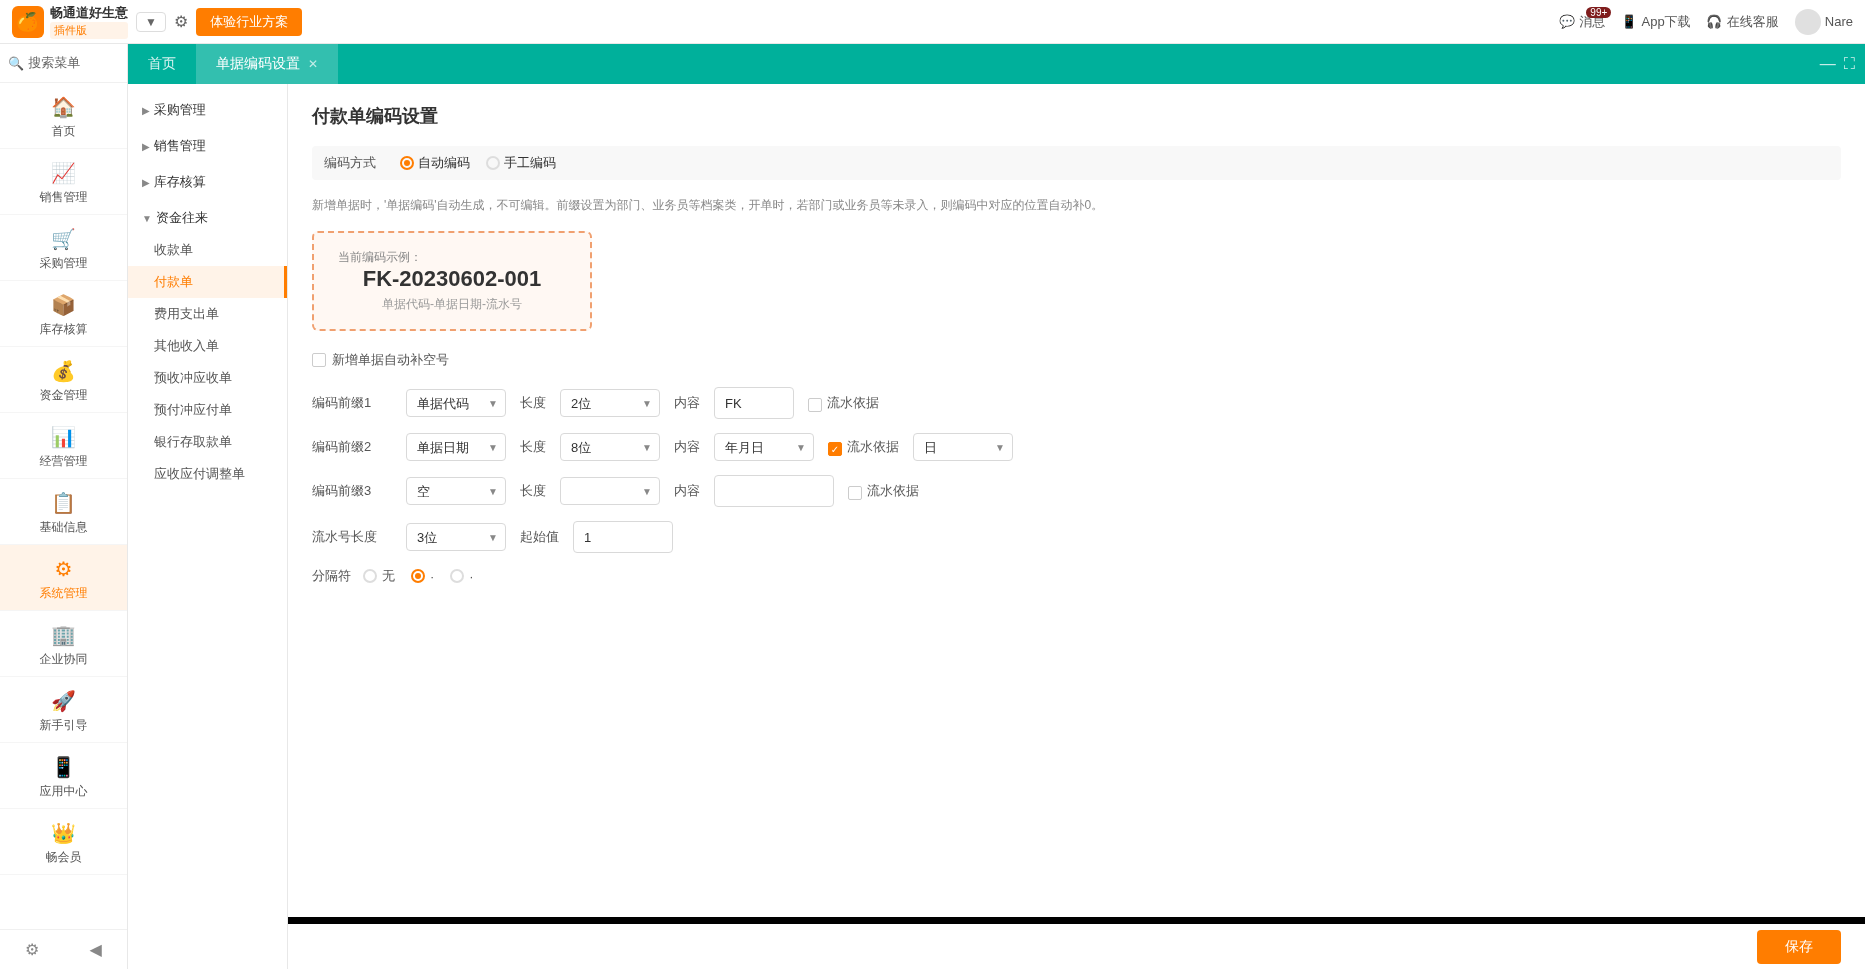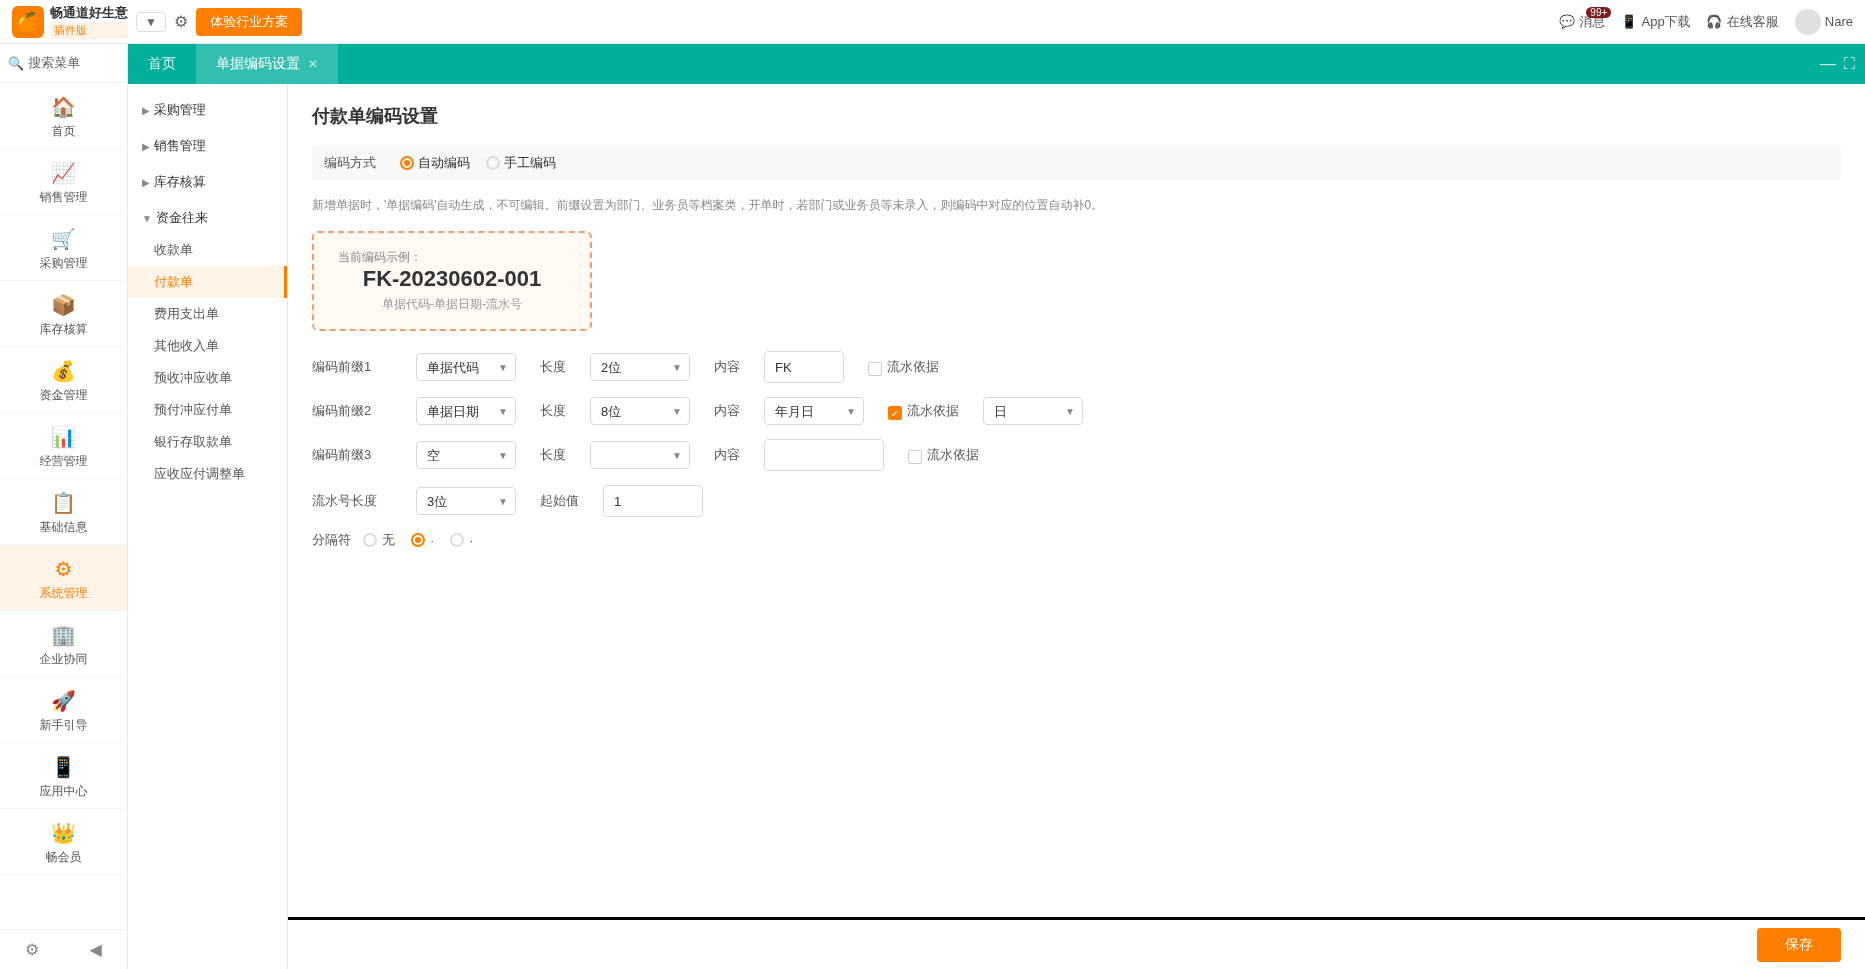--- a/index.html
+++ b/index.html
@@ -161,21 +161,21 @@
     .checkbox-row { display: flex; align-items: center; gap: 6px; margin-bottom: 18px; font-size: 13px; color: #555; }
     .checkbox-box {
       width: 14px; height: 14px; border: 1px solid #ccc; border-radius: 2px;
       display: inline-block; cursor: pointer;
     }
 
     
     .form-row {
       display: flex;
       align-items: center;
-      gap: 24px;
+      gap: 14px;
       margin-bottom: 14px;
       flex-wrap: nowrap;
     }
     .form-label { font-size: 13px; color: #555; width: 80px; flex-shrink: 0; }
     .select-wrap { position: relative; display: inline-block; }
     .select-wrap select {
       border: 1px solid #d9d9d9; border-radius: 4px; padding: 0 28px 0 10px;
       font-size: 13px; color: #333; background: #fff; appearance: none;
       cursor: pointer; min-width: 100px; height: 28px;
     }
@@ -198,21 +198,21 @@
     
     .separator-row { display: flex; align-items: flex-start; gap: 12px; margin-top: 8px; font-size: 13px; color: #555; }
     .sep-label { }
     .sep-options { display: flex; align-items: center; gap: 16px; }
     .sep-option { display: flex; align-items: center; gap: 5px; cursor: pointer; }
 
     
     .bottom-bar {
       height: 52px;
       background: #fff;
-      border-top: 3px solid #000000;
+      border-top: 7px solid #000000;
       display: flex;
       align-items: center;
       justify-content: flex-end;
       padding: 0 24px;
       flex-shrink: 0;
     }
     .save-btn {
       background: #ff7d00;
       color: white;
       border: none;
@@ -421,20 +421,24 @@
           <div class="info-text">新增单据时，'单据编码'自动生成，不可编辑。前缀设置为部门、业务员等档案类，开单时，若部门或业务员等未录入，则编码中对应的位置自动补0。</div>
 
           
           <div class="preview-box">
             <div style="font-size:12px;color:#888;">当前编码示例：</div>
             <div class="preview-code">FK-20230602-001</div>
             <div class="preview-desc">单据代码-单据日期-流水号</div>
           </div>
 
           
+          <div class="checkbox-row">
+            <span class="checkbox-unchecked checkbox-box"></span>
+            <span>新增单据自动补空号</span>
+          </div>
 
           
           <div class="form-row">
             <span class="form-label">编码前缀1</span>
             <div class="select-wrap">
               <select>
                 <option>单据代码</option>
               </select>
               <span class="select-arrow">▼</span>
             </div>

